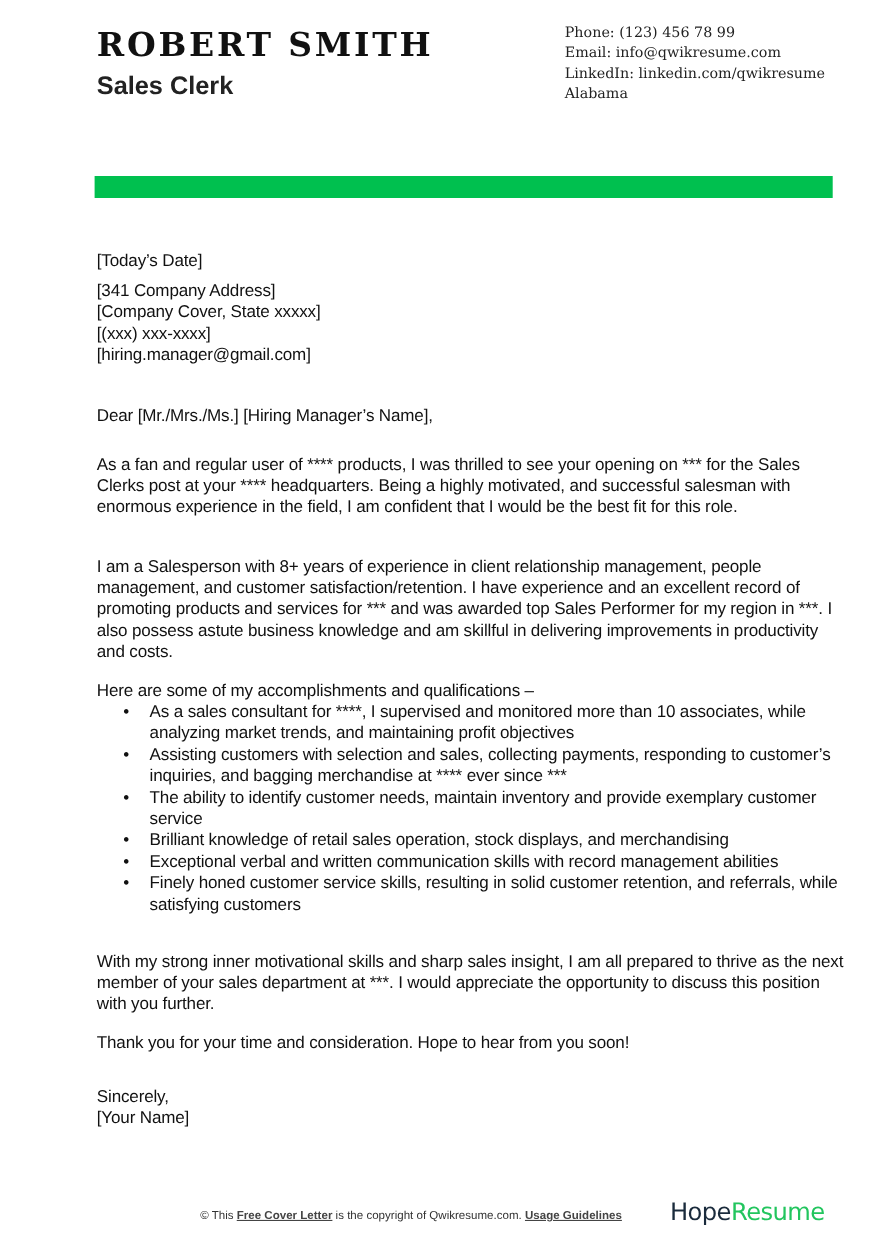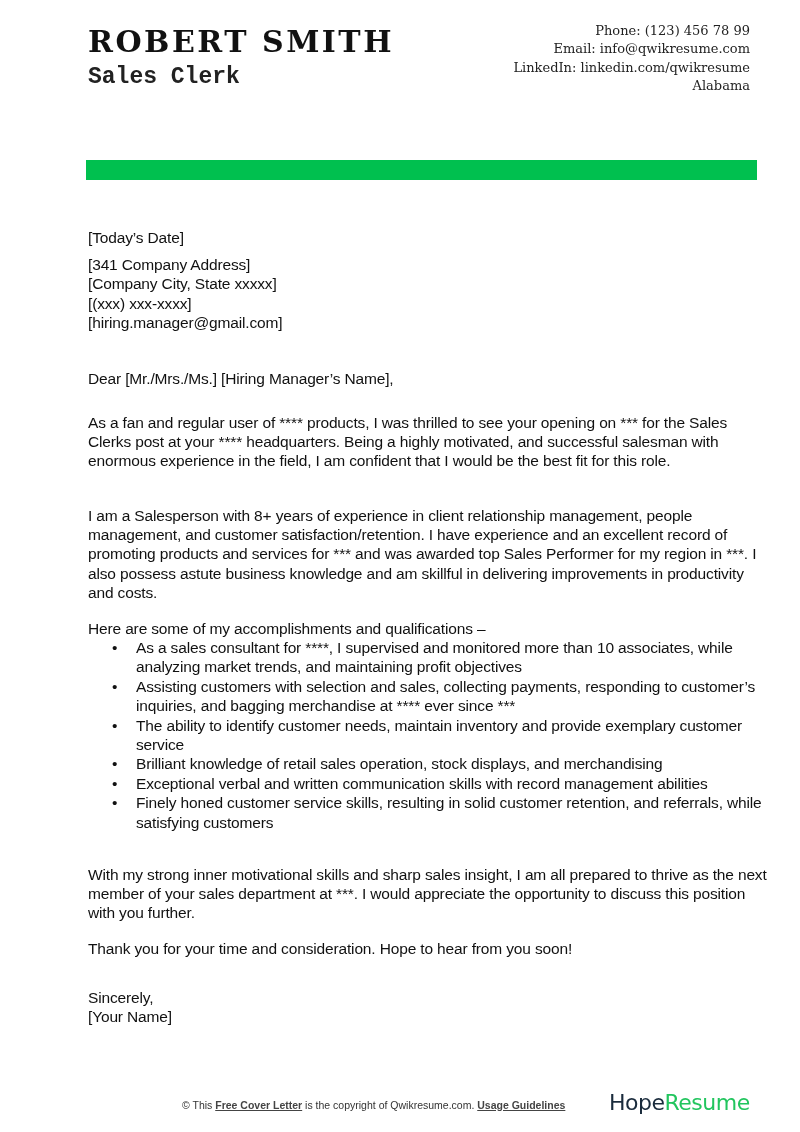--- a/index.html
+++ b/index.html
@@ -1,22 +1,22 @@
 <!DOCTYPE html>
 <html><head>
 <meta charset="utf-8">
 <style>
   html, body { margin: 0; padding: 0; background: #ffffff; }
   body { width: 800px; height: 1132px; position: relative; overflow: hidden; }
   .page { position: absolute; left: 12px; top: 0; width: 799px; height: 1132px; background: #fff; }
 
   .name { position: absolute; left: 76px; top: 24px; font-family: "DejaVu Serif", serif; font-weight: bold; font-size: 30px; letter-spacing: 2.5px; color: #111; line-height: 36px; }
-  .job-title { position: absolute; left: 76px; top: 62px; font-family: Liberation Mono, monospace; font-weight: bold; font-size: 23px; color: #222; line-height: 30px; }
+  .job-title { position: absolute; left: 76px; top: 62px; font-family: Liberation Sans, sans-serif; font-weight: bold; font-size: 23px; color: #222; line-height: 30px; }
 
-  .contact { position: absolute; right: 61px; top: 22px; text-align: right; font-family: "DejaVu Serif", serif; font-size: 13px; line-height: 18.3px; color: #222; }
+  .contact { position: absolute; right: 61px; top: 22px; text-align: left; font-family: "DejaVu Serif", serif; font-size: 13px; line-height: 18.3px; color: #222; }
   .contact div { white-space: nowrap; }
   .contact .link { text-decoration: underline; }
 
   .green-bar { position: absolute; left: 74px; top: 160px; width: 671px; height: 20px; background: #00c04f; }
 
   .body-text { position: absolute; left: 76px; width: 680px; font-family: "Liberation Sans", sans-serif; font-size: 15.5px; line-height: 19.4px; color: #111; letter-spacing: -0.15px; }
 
   .date { top: 228px; }
   .address { top: 255px; }
   .salutation { top: 369px; }
@@ -52,21 +52,21 @@
     <div>LinkedIn: linkedin.com/qwikresume</div>
     <div>Alabama</div>
   </div>
 
   <div class="green-bar"></div>
 
   <div class="body-text date">[Today’s Date]</div>
 
   <div class="body-text address">
     <div>[341 Company Address]</div>
-    <div>[Company City, State xxxxx]</div>
+    <div>[Company Cover, State xxxxx]</div>
     <div>[(xxx) xxx-xxxx]</div>
     <div>[hiring.manager@gmail.com]</div>
   </div>
 
   <div class="body-text salutation">Dear [Mr./Mrs./Ms.] [Hiring Manager’s Name],</div>
 
   <p class="body-text para1">As a fan and regular user of **** products, I was thrilled to see your opening on *** for the Sales Clerks post at your **** headquarters. Being a highly motivated, and successful salesman with enormous experience in the field, I am confident that I would be the best fit for this role.</p>
   <p class="body-text para2">I am a Salesperson with 8+ years of experience in client relationship management, people management, and customer satisfaction/retention. I have experience and an excellent record of promoting products and services for *** and was awarded top Sales Performer for my region in ***. I also possess astute business knowledge and am skillful in delivering improvements in productivity and costs.</p>
   <p class="body-text intro-list">Here are some of my accomplishments and qualifications –</p>
 

